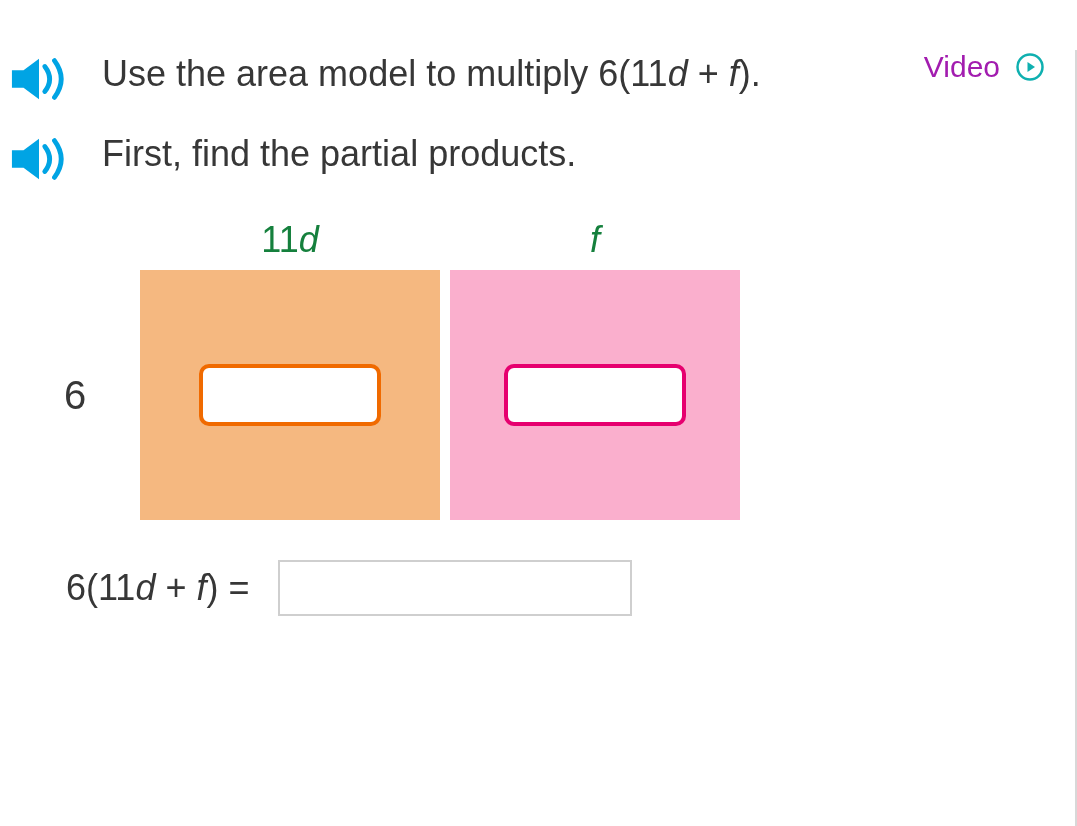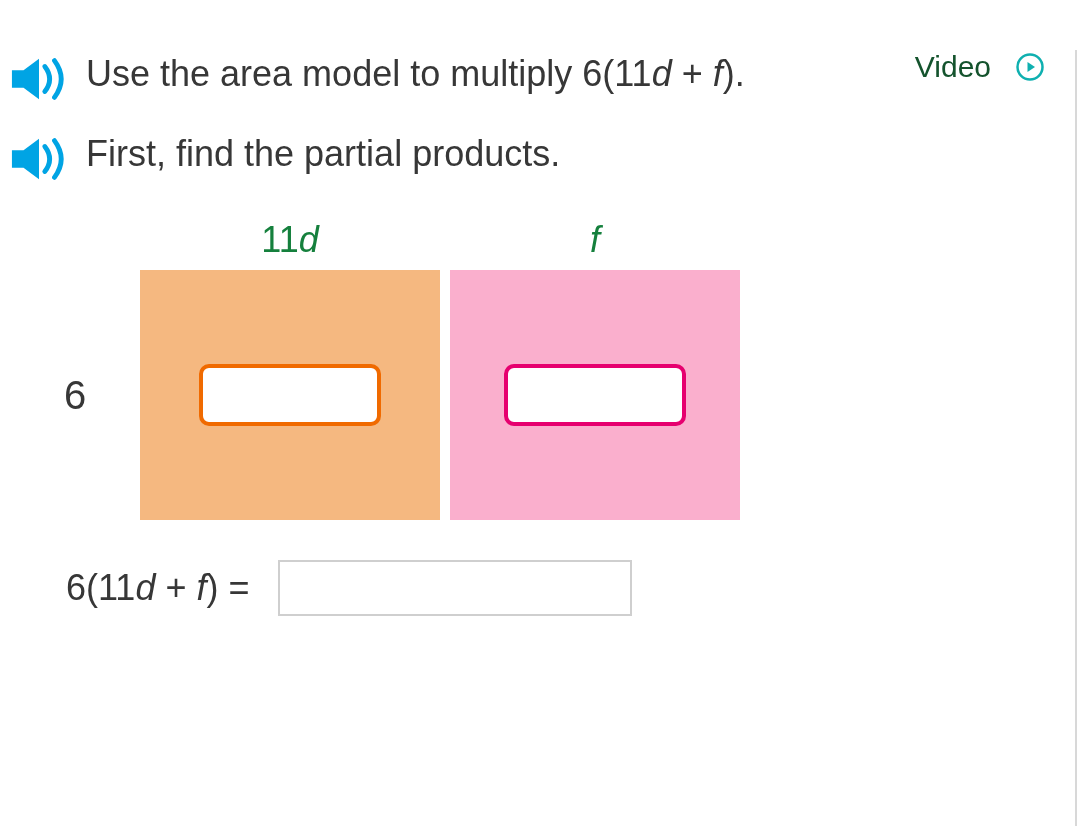--- a/index.html
+++ b/index.html
@@ -14,32 +14,32 @@
     height: 826px;
     position: relative;
     box-sizing: border-box;
     border-right: 2px solid #d8d8d8;
     padding: 0 30px 0 10px;
   }
   .video-link {
     position: absolute;
     top: 0px;
     right: 30px;
-    color: #14532d;
+    color: #a21caf;
     font-size: 30px;
     display: flex;
     align-items: center;
-    gap: 24px;
+    gap: 15px;
     cursor: pointer;
   }
   .video-link svg { display:block; }
   .line {
     display: flex;
     align-items: flex-start;
-    gap: 18px;
+    gap: 34px;
     margin-bottom: 28px;
   }
   .speaker {
     flex: 0 0 auto;
     width: 58px;
     height: 46px;
     cursor: pointer;
     margin-top: 6px;
   }
   .speaker svg { width:100%; height:100%; display:block; }

